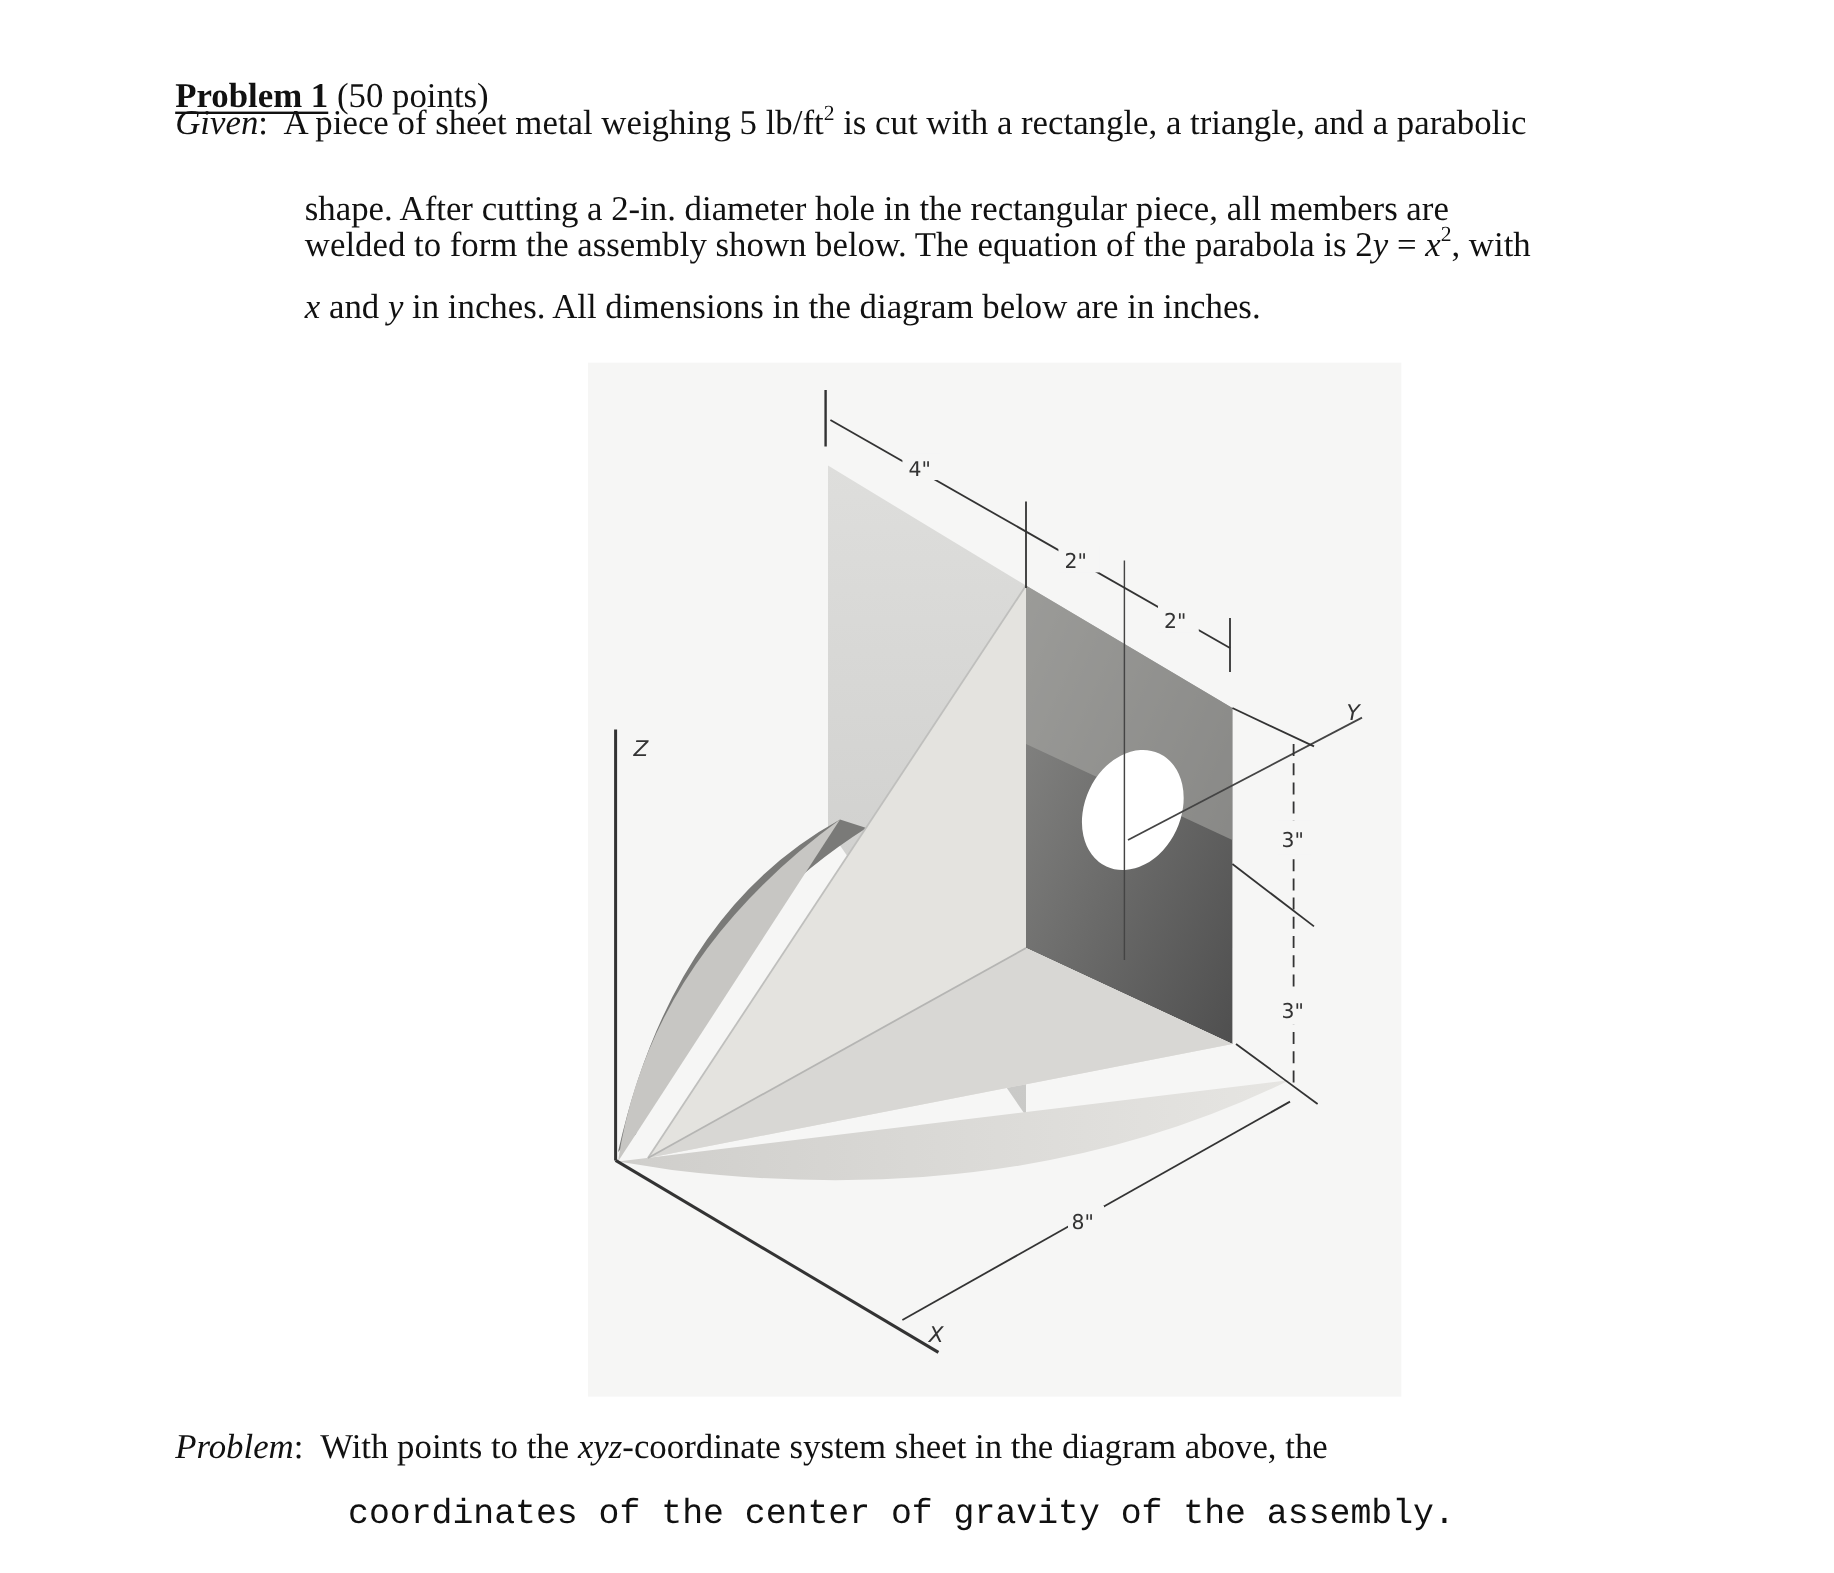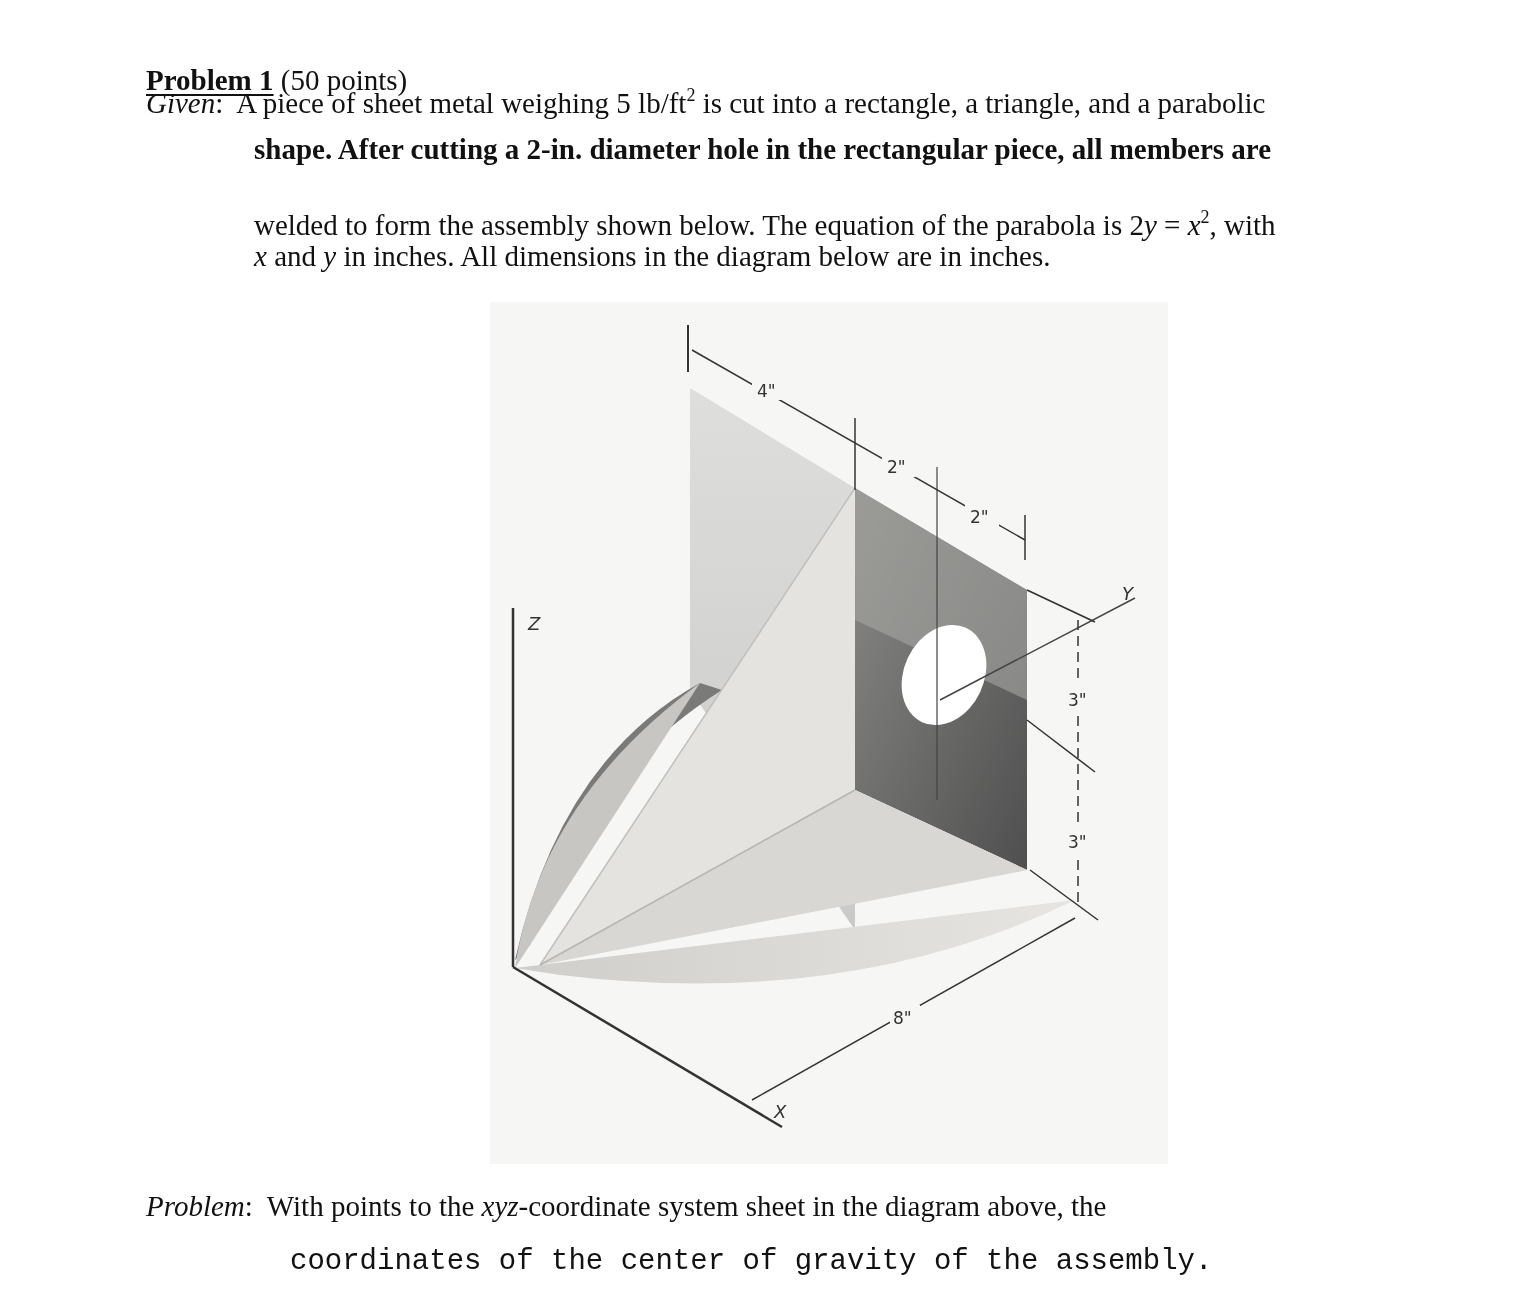--- a/index.html
+++ b/index.html
@@ -20,25 +20,25 @@
     .axislbl { font-family: "DejaVu Sans", sans-serif; font-size: 18px; fill: #333; font-style: italic; }
   </style>
 </head>
 <body>
 
 <div class="line title">
   <span class="bold">Problem 1</span>
   <span>(50 points)</span>
 </div>
 
-<div class="line given1"><i>Given</i>:&nbsp; <span>A piece of sheet metal weighing 5 lb/ft</span><sup>2</sup><span> is cut into a rectangle, a triangle, and a parabolic</span></div>
+<div class="line given1"><i>Given</i>:&nbsp; <span>A piece of sheet metal weighing 5 lb/ft</span><sup>2</sup><span> is cut with a rectangle, a triangle, and a parabolic</span></div>
 
-<div class="line indent" style="top:135px;font-weight:bold;">shape.  After cutting a 2-in. diameter hole in the rectangular piece, all members are</div>
+<div class="line indent" style="top:160px;">shape.  After cutting a 2-in. diameter hole in the rectangular piece, all members are</div>
 
-<div class="line indent" style="top:211px;"><span>welded to form the assembly shown below.  The equation of the parabola is 2</span><i>y</i><span> = </span><i>x</i><sup>2</sup><span>, with</span></div>
+<div class="line indent" style="top:190px;"><span>welded to form the assembly shown below.  The equation of the parabola is 2</span><i>y</i><span> = </span><i>x</i><sup>2</sup><span>, with</span></div>
 
 <div class="line indent" style="top:242px;"><i>x</i><span> and </span><i>y</i><span> in inches.  All dimensions in the diagram below are in inches.</span></div>
 
 <div class="figure">
   <svg width="678" height="862" viewBox="490 302 678 862" xmlns="http://www.w3.org/2000/svg">
     <defs>
       <linearGradient id="plateGrad" x1="0" y1="0" x2="1" y2="1">
         <stop offset="0" stop-color="#8a8a88"></stop>
         <stop offset="1" stop-color="#4f4f4f"></stop>
       </linearGradient>

